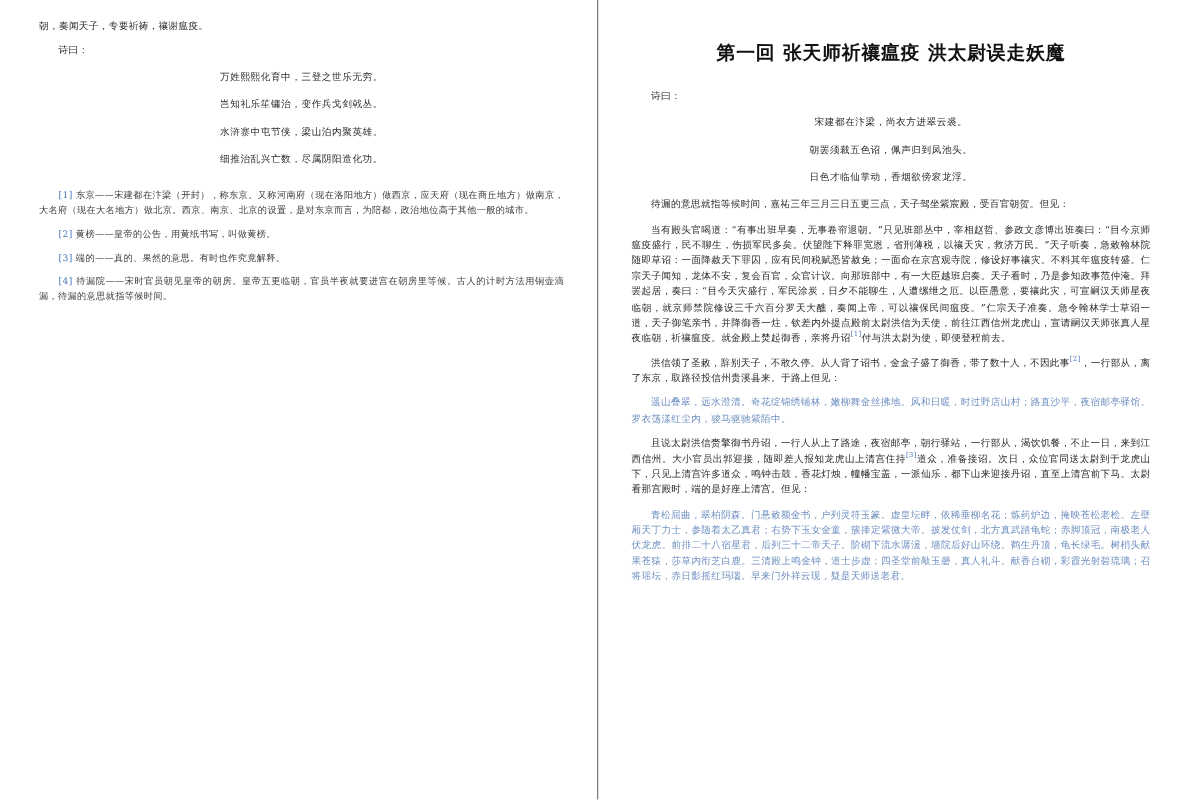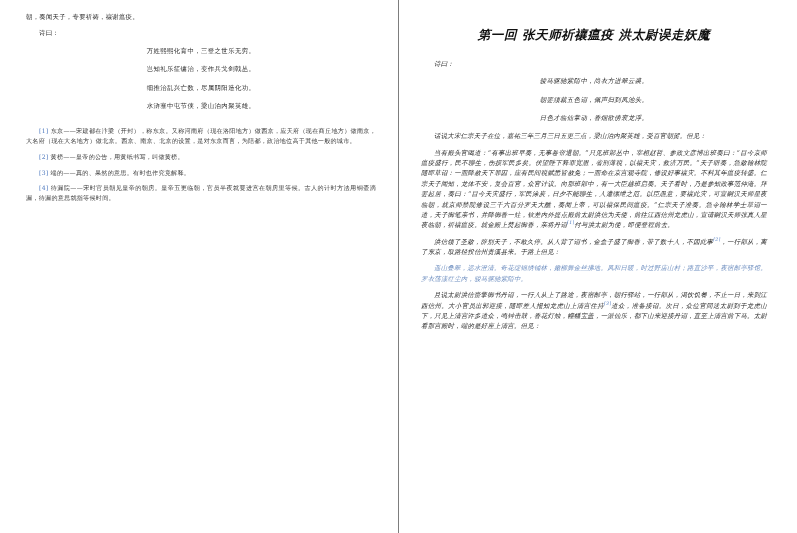--- a/index.html
+++ b/index.html
@@ -26,21 +26,20 @@
     height: 533px;
     box-sizing: border-box;
     background: #ffffff;
     overflow: hidden;
   }
   .page-left {
     padding: 12px 22px 8px 26px;
   }
   .page-right {
     padding: 12px 30px 8px 22px;
-    font-style: italic;
   }
   .gutter {
     width: 1px;
     height: 533px;
     background: #7d7d7d;
     flex: 0 0 1px;
   }
   .chapter-title {
     text-align: center;
     font-size: 12.5px;
@@ -110,22 +109,22 @@
   <div class="page page-left">
 
     <p class="noindent">朝，奏闻天子，专要祈祷，禳谢瘟疫。</p>
 
 
     <p class="label">诗曰：</p>
 
     <div class="verse-block">
       <p class="verse">万姓熙熙化育中，三登之世乐无穷。</p>
       <p class="verse">岂知礼乐笙镛治，变作兵戈剑戟丛。</p>
+      <p class="verse">水浒寨中屯节侠，梁山泊内聚英雄。</p>
       <p class="verse">细推治乱兴亡数，尽属阴阳造化功。</p>
-      <p class="verse">水浒寨中屯节侠，梁山泊内聚英雄。</p>
     </div>
 
     <div class="spacer-sm"></div>
 
     <div class="footnotes">
       <p class="footnote"><span class="fn-marker">[1]</span> <span>东京——宋建都在汴梁（开封），称东京。又称河南府（现在洛阳地方）做西京，应天府（现在商丘地方）做南京，大名府（现在大名地方）做北京。西京、南京、北京的设置，是对东京而言，为陪都，政治地位高于其他一般的城市。</span></p>
       <p class="footnote"><span class="fn-marker">[2]</span> <span>黄榜——皇帝的公告，用黄纸书写，叫做黄榜。</span></p>
       <p class="footnote"><span class="fn-marker">[3]</span> <span>端的——真的、果然的意思。有时也作究竟解释。</span></p>
       <p class="footnote"><span class="fn-marker">[4]</span> <span>待漏院——宋时官员朝见皇帝的朝房。皇帝五更临朝，官员半夜就要进宫在朝房里等候。古人的计时方法用铜壶滴漏，待漏的意思就指等候时间。</span></p>
     </div>
@@ -134,32 +133,33 @@
 
   <div class="gutter"></div>
 
   <div class="page page-right">
 
     <div class="chapter-title">第一回 张天师祈禳瘟疫 洪太尉误走妖魔</div>
 
     <p class="label">诗曰：</p>
 
     <div class="verse-block">
-      <p class="verse">骏马驱驰紫陌中，尚衣方进翠云裘。</p>
+      <p class="verse">宋建都在汴梁，尚衣方进翠云裘。</p>
       <p class="verse">朝罢须裁五色诏，佩声归到凤池头。</p>
       <p class="verse">日色才临仙掌动，香烟欲傍衮龙浮。</p>
     </div>
 
-    <p class="indent">话说大宋仁宗天子在位，嘉祐三年三月三日五更三点，梁山泊内聚英雄，受百官朝贺。但见：</p>
+    <p class="indent">待漏的意思就指等候时间，嘉祐三年三月三日五更三点，天子驾坐紫宸殿，受百官朝贺。但见：</p>
 
 
     <p class="indent"><span>当有殿头官喝道：“有事出班早奏，无事卷帘退朝。”只见班部丛中，宰相赵哲、参政文彦博出班奏曰：“目今京师瘟疫盛行，民不聊生，伤损军民多矣。伏望陛下释罪宽恩，省刑薄税，以禳天灾，救济万民。”天子听奏，急敕翰林院随即草诏：一面降赦天下罪囚，应有民间税赋悉皆赦免；一面命在京宫观寺院，修设好事禳灾。不料其年瘟疫转盛。仁宗天子闻知，龙体不安，复会百官，众官计议。向那班部中，有一大臣越班启奏。天子看时，乃是参知政事范仲淹。拜罢起居，奏曰：“目今天灾盛行，军民涂炭，日夕不能聊生，人遭缧绁之厄。以臣愚意，要禳此灾，可宣嗣汉天师星夜临朝，就京师禁院修设三千六百分罗天大醮，奏闻上帝，可以禳保民间瘟疫。”仁宗天子准奏。急令翰林学士草诏一道，天子御笔亲书，并降御香一炷，钦差内外提点殿前太尉洪信为天使，前往江西信州龙虎山，宣请嗣汉天师张真人星夜临朝，祈禳瘟疫。就金殿上焚起御香，亲将丹诏</span><sup class="fn-ref">[1]</sup><span>付与洪太尉为使，即便登程前去。</span></p>
 
     <p class="indent"><span>洪信领了圣敕，辞别天子，不敢久停。从人背了诏书，金盒子盛了御香，带了数十人，不因此事</span><sup class="fn-ref">[2]</sup><span>，一行部从，离了东京，取路径投信州贵溪县来。于路上但见：</span></p>
 
     <p class="blue">遥山叠翠，远水澄清。奇花绽锦绣铺林，嫩柳舞金丝拂地。风和日暖，时过野店山村；路直沙平，夜宿邮亭驿馆。罗衣荡漾红尘内，骏马驱驰紫陌中。</p>
 
     <p class="indent"><span>且说太尉洪信赍擎御书丹诏，一行人从上了路途，夜宿邮亭，朝行驿站，一行部从，渴饮饥餐，不止一日，来到江西信州。大小官员出郭迎接，随即差人报知龙虎山上清宫住持</span><sup class="fn-ref">[3]</sup><span>道众，准备接诏。次日，众位官同送太尉到于龙虎山下，只见上清宫许多道众，鸣钟击鼓，香花灯烛，幢幡宝盖，一派仙乐，都下山来迎接丹诏，直至上清宫前下马。太尉看那宫殿时，端的是好座上清宫。但见：</span></p>
 
+    <p class="blue">青松屈曲，翠柏阴森。门悬敕额金书，户列灵符玉篆。虚皇坛畔，依稀垂柳名花；炼药炉边，掩映苍松老桧。左壁厢天丁力士，参随着太乙真君；右势下玉女金童，簇捧定紫微大帝。披发仗剑，北方真武踏龟蛇；赤脚顶冠，南极老人伏龙虎。前排二十八宿星君，后列三十二帝天子。阶砌下流水潺湲，墙院后好山环绕。鹤生丹顶，龟长绿毛。树梢头献果苍猿，莎草内衔芝白鹿。三清殿上鸣金钟，道士步虚；四圣堂前敲玉磬，真人礼斗。献香台砌，彩霞光射碧琉璃；召将瑶坛，赤日影摇红玛瑙。早来门外祥云现，疑是天师送老君。</p>
 
   </div>
 
 </div>
 
 </body></html>

